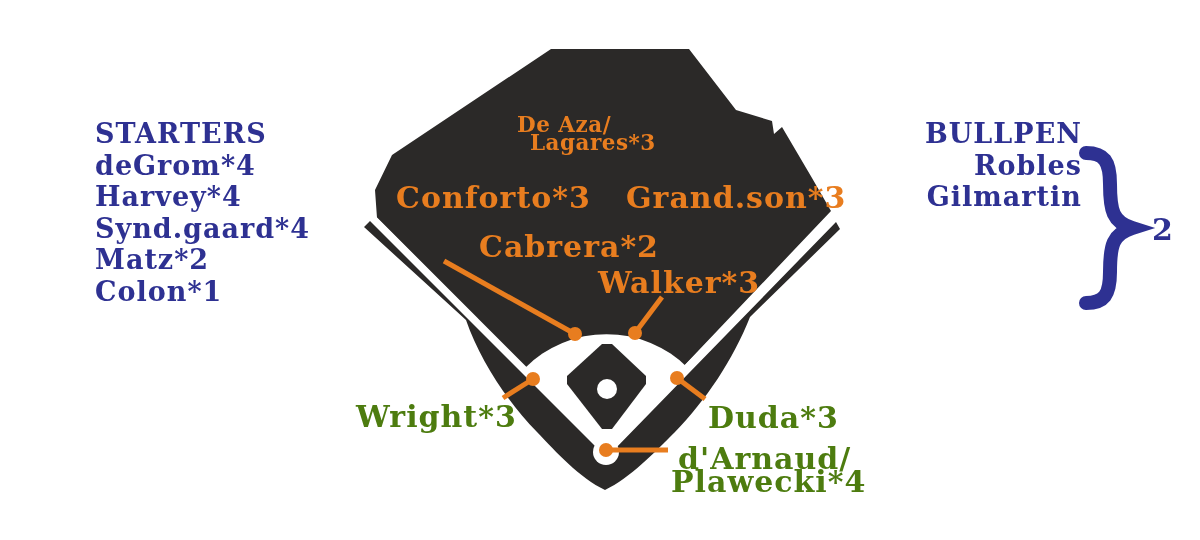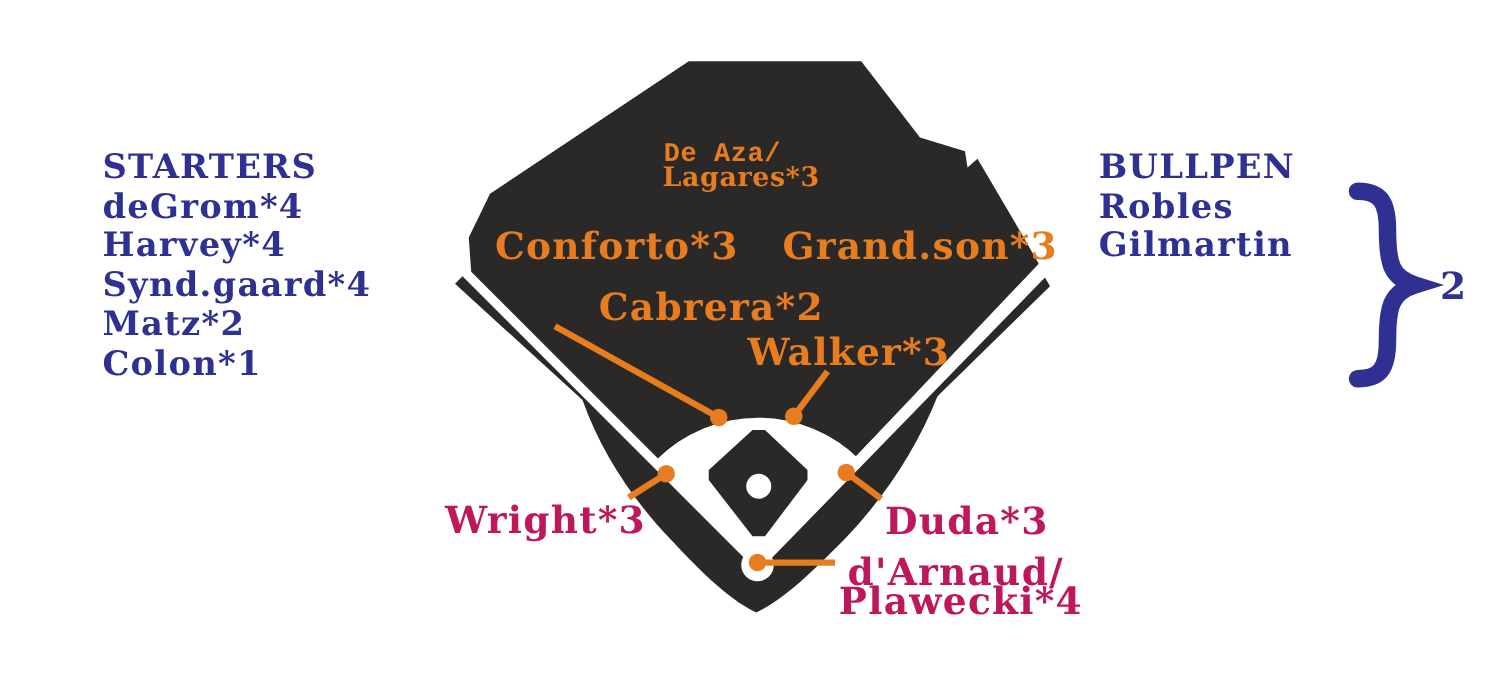--- a/index.html
+++ b/index.html
@@ -6,21 +6,21 @@
   #stage{
     position:relative;
     width:1200px;height:540px;
     background:#ffffff;
     overflow:hidden;
     font-family:"DejaVu Serif", serif;
     font-weight:bold;
   }
   #field-svg{position:absolute;left:0;top:0;}
   .label{position:absolute;white-space:nowrap;letter-spacing:1px;}
-  .blue{color:#be185d;}
+  .blue{color:#4d7c0f;}
   .orange{color:#e87d1f;}
   .roster{position:absolute;font-size:27px;color:#2e3192;letter-spacing:1px;}
   .roster div{height:31.6px;line-height:31.6px;}
   .pos{font-size:30px;}
   .pos-small{font-size:21.5px;letter-spacing:0.5px;}
   .brace-value{position:absolute;font-size:30px;color:#2e3192;}
 </style>
 </head>
 <body>
 
@@ -62,38 +62,38 @@
       <circle cx="635" cy="333" r="7"></circle>
       <circle cx="533" cy="379" r="7"></circle>
       <circle cx="677" cy="378" r="7"></circle>
       <circle cx="606" cy="450" r="7"></circle>
     </g>
 
     <path d="M 1086,153 C 1104,153 1110,161 1110,184 C 1110,211 1113,222 1132,228
              C 1113,234 1110,245 1110,272 C 1110,295 1104,303 1086,303" stroke="#2e3192" stroke-width="14" fill="none" stroke-linecap="round"></path>
   </svg>
 
-  <div class="roster" style="left:82px;top:118px;">
+  <div class="roster" style="left:95px;top:118px;">
     <div>STARTERS</div>
     <div>deGrom*4</div>
     <div>Harvey*4</div>
     <div>Synd.gaard*4</div>
     <div>Matz*2</div>
     <div>Colon*1</div>
   </div>
 
-  <div class="roster" style="left:879px;top:118px;">
+  <div class="roster" style="left:925px;top:118px;text-align:right;">
     <div>BULLPEN</div>
     <div>Robles</div>
     <div>Gilmartin</div>
   </div>
 
   <div class="brace-value" style="left:1152px;top:212px;">2</div>
 
-  <div class="label orange pos-small" style="left:531px;top:112px;font-family:Liberation Mono, monospace;">De Aza/</div>
+  <div class="label orange pos-small" style="left:517px;top:112px;">De Aza/</div>
   <div class="label orange pos-small" style="left:530px;top:130px;">Lagares*3</div>
 
   <div class="label orange pos" style="left:396px;top:180px;">Conforto*3</div>
   <div class="label orange pos" style="left:626px;top:180px;">Grand.son*3</div>
 
   <div class="label orange pos" style="left:435px;top:229px;margin-left:44px;">Cabrera*2</div>
   <div class="label orange pos" style="left:598px;top:265px;">Walker*3</div>
 
   <div class="label blue pos" style="left:356px;top:399px;">Wright*3</div>
   <div class="label blue pos" style="left:708px;top:400px;">Duda*3</div>

